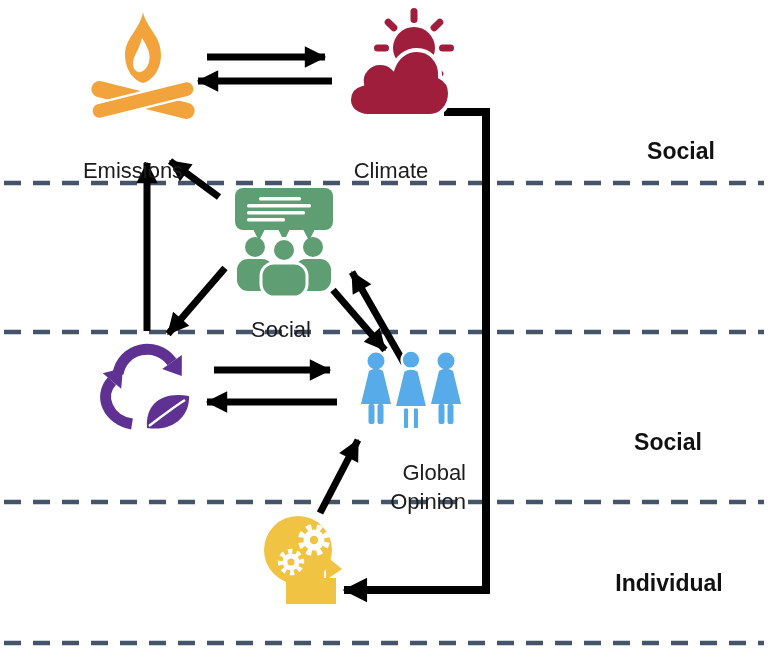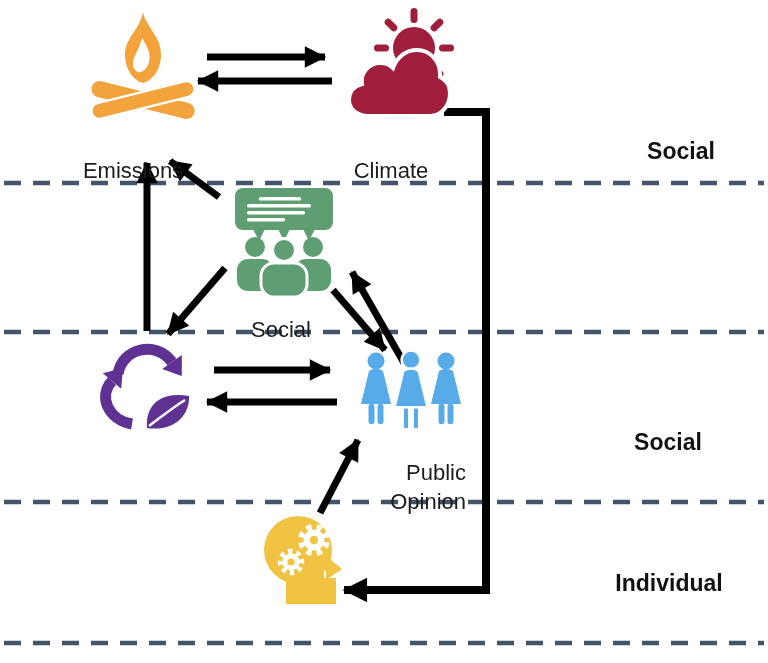--- a/index.html
+++ b/index.html
@@ -145,19 +145,19 @@
     <g>
       <circle cx="33" cy="50" r="10.5" fill="none" stroke="#fff" stroke-width="5.5" stroke-dasharray="4.1 4.15" transform="rotate(28 33 50)"></circle>
       <circle cx="33" cy="50" r="8.5" fill="#fff"></circle>
       <circle cx="33" cy="50" r="3.6" fill="#F0C343"></circle>
     </g>
   </svg>
 
   <div class="nl" id="lbl-emissions" style="left:133px;top:147px">Emissions</div>
   <div class="nl" id="lbl-climate" style="left:391px;top:147px">Climate</div>
   <div class="nl" id="lbl-policy" style="left:281px;top:306px">Social</div>
-  <div class="nl" id="lbl-public" style="left:410px;top:463px">Public Opinion</div>
+  <div class="nl" id="lbl-public" style="left:410px;top:463px">Global Opinion</div>
 
   <div class="lvl" style="left:681px;top:151px">Social</div>
   <div class="lvl" style="left:668px;top:442px">Social</div>
   <div class="lvl" style="left:669px;top:583px">Individual</div>
 
 </div>
 
 </body></html>

